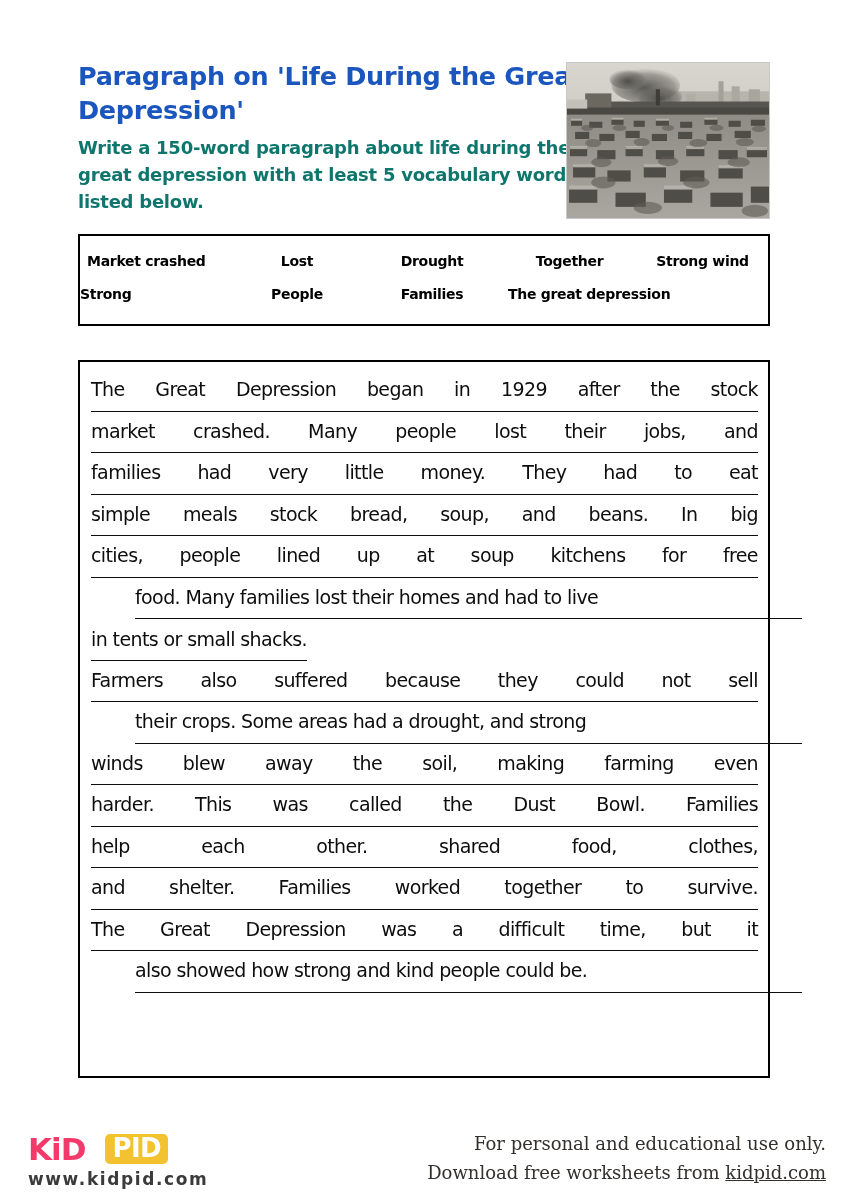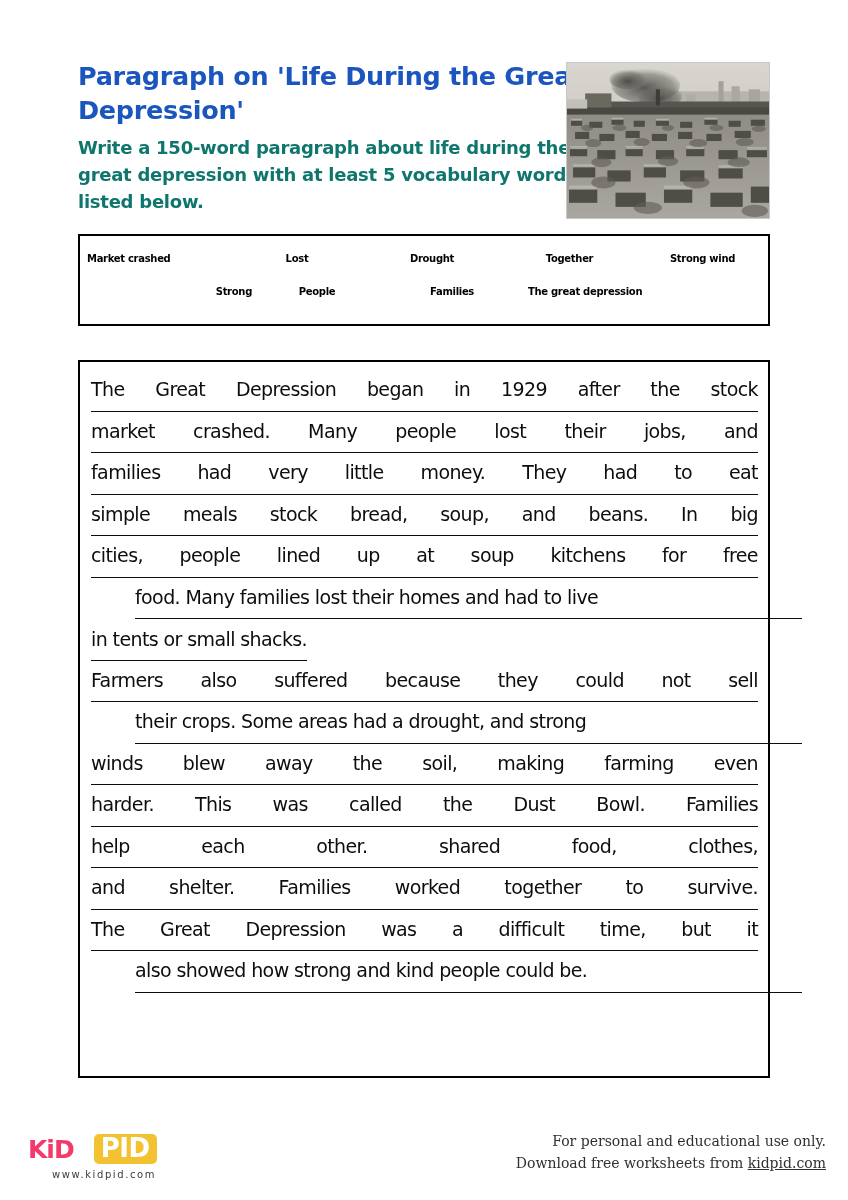--- a/index.html
+++ b/index.html
@@ -75,33 +75,33 @@
     background: #ffffff;
   }
   .vocab-row {
     position: absolute;
     left: 0;
     width: 100%;
     display: flex;
     align-items: center;
     font-family: "DejaVu Sans", sans-serif;
     font-weight: bold;
-    font-size: 10px;
+    font-size: 14px;
     color: #000000;
     letter-spacing: -0.3px;
     white-space: nowrap;
   }
   #vocab-row-0 { top: 17px; }
   #vocab-row-1 { top: 50px; }
   #vocab-row-0 .vocab-word:nth-child(1) { flex: 0 0 152px; text-align: left; padding-left: 7px; box-sizing: border-box; }
   #vocab-row-0 .vocab-word:nth-child(2) { flex: 0 0 130px; text-align: center; }
   #vocab-row-0 .vocab-word:nth-child(3) { flex: 0 0 140px; text-align: center; }
   #vocab-row-0 .vocab-word:nth-child(4) { flex: 0 0 135px; text-align: center; }
   #vocab-row-0 .vocab-word:nth-child(5) { flex: 1 1 auto;  text-align: center; }
-  #vocab-row-1 .vocab-word:nth-child(1) { flex: 0 0 152px; text-align: right; margin-left: 20px; }
+  #vocab-row-1 .vocab-word:nth-child(1) { flex: 0 0 152px; text-align: left; }
   #vocab-row-1 .vocab-word:nth-child(2) { flex: 0 0 130px; text-align: center; }
   #vocab-row-1 .vocab-word:nth-child(3) { flex: 0 0 140px; text-align: center; }
   #vocab-row-1 .vocab-word:nth-child(4) { flex: 1 1 auto;  text-align: left; padding-left: 6px; box-sizing: border-box; }
 
   
   #answer-box {
     position: absolute;
     left: 78px;
     top: 360px;
     width: 692px;
@@ -159,21 +159,21 @@
     width: 200px;
   }
   #logo-mark {
     display: flex;
     align-items: center;
     height: 34px;
   }
   #logo-kid {
     font-family: "DejaVu Sans", sans-serif;
     font-weight: bold;
-    font-size: 25px;
+    font-size: 31px;
     color: #f4396b;
     letter-spacing: -1px;
     line-height: 1;
   }
   #logo-pid-box {
     background: #f2c230;
     border-radius: 5px;
     padding: 1px 7px 3px 7px;
     margin-left: 20px;
     line-height: 1;
@@ -181,34 +181,33 @@
   #logo-pid {
     font-family: "DejaVu Sans", sans-serif;
     font-weight: bold;
     font-size: 26px;
     color: #ffffff;
     letter-spacing: -0.5px;
     line-height: 1;
   }
   #logo-url {
     font-family: "DejaVu Sans", sans-serif;
-    font-weight: normal;
-    font-size: 10px;
+    font-weight: bold;
+    font-size: 17px;
     color: #3b3b3b;
     letter-spacing: 1.6px;
     margin-top: 3px;
-    margin-left: 24px;
   }
   #footer-note {
     position: absolute;
     right: 22px;
     top: 30px;
     text-align: right;
     font-family: "DejaVu Serif", serif;
-    font-size: 14px;
+    font-size: 18px;
     color: #33302e;
     line-height: 1.6;
   }
   #footer-note-line2 .footer-link {
     text-decoration: underline;
   }
 </style>
 </head>
 <body>
 

